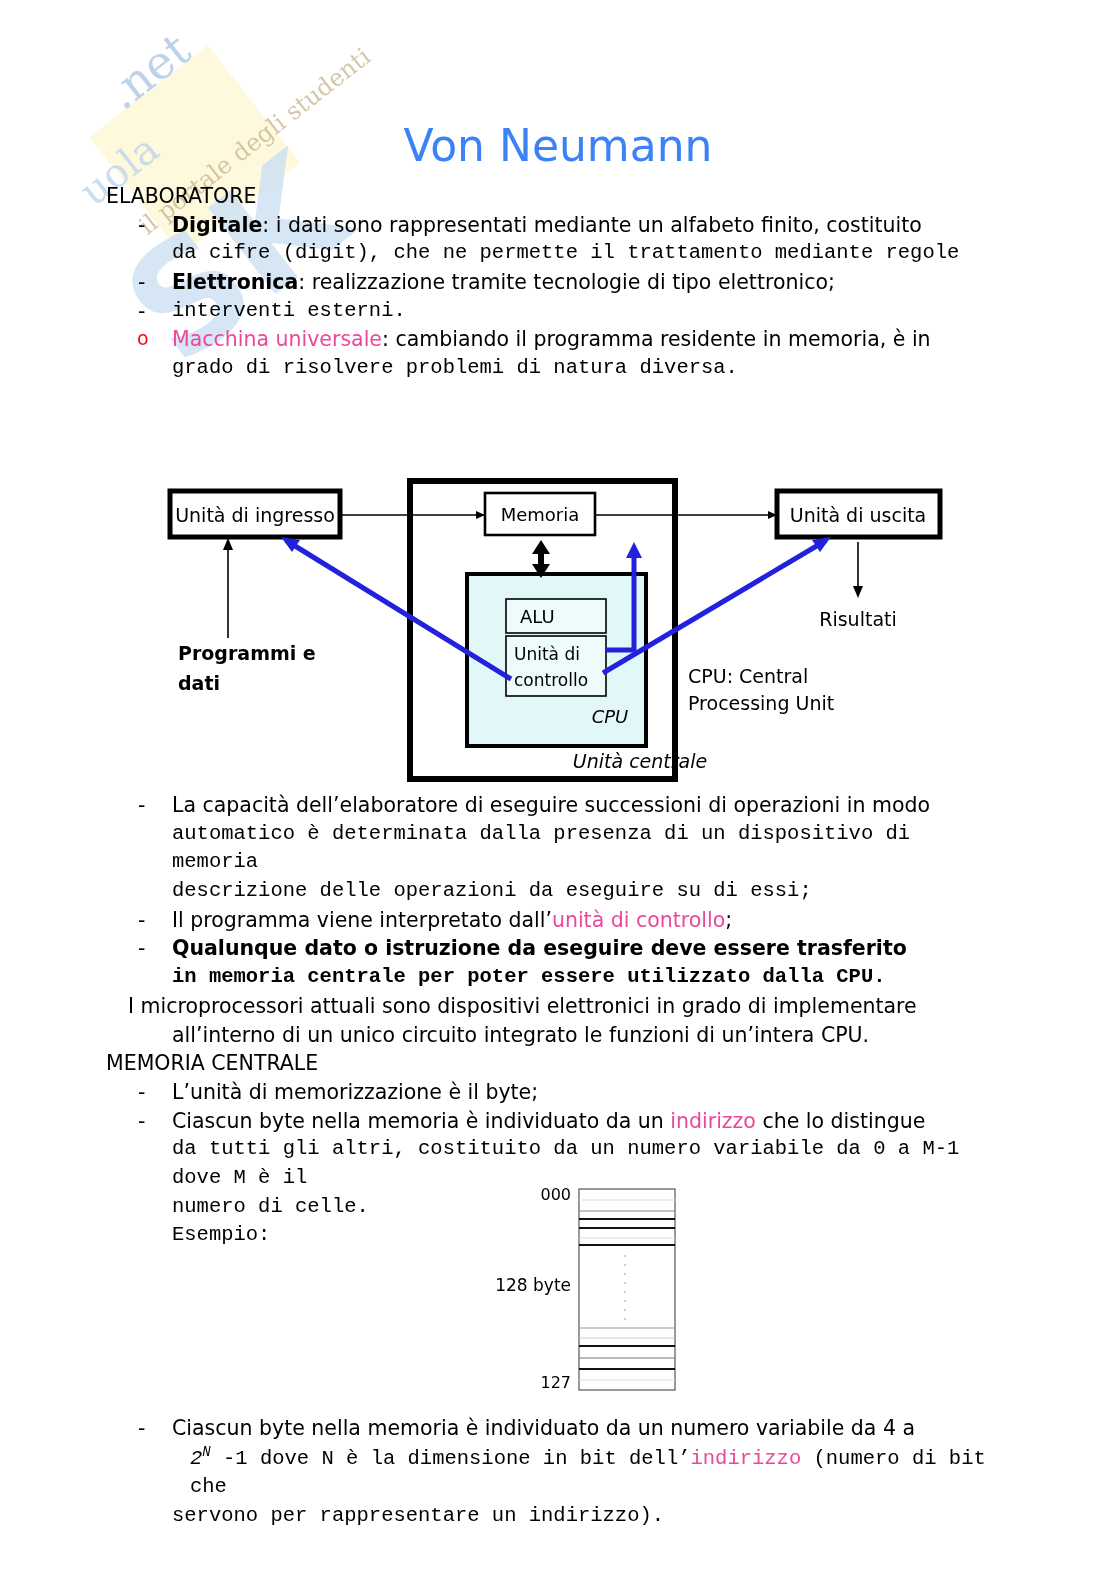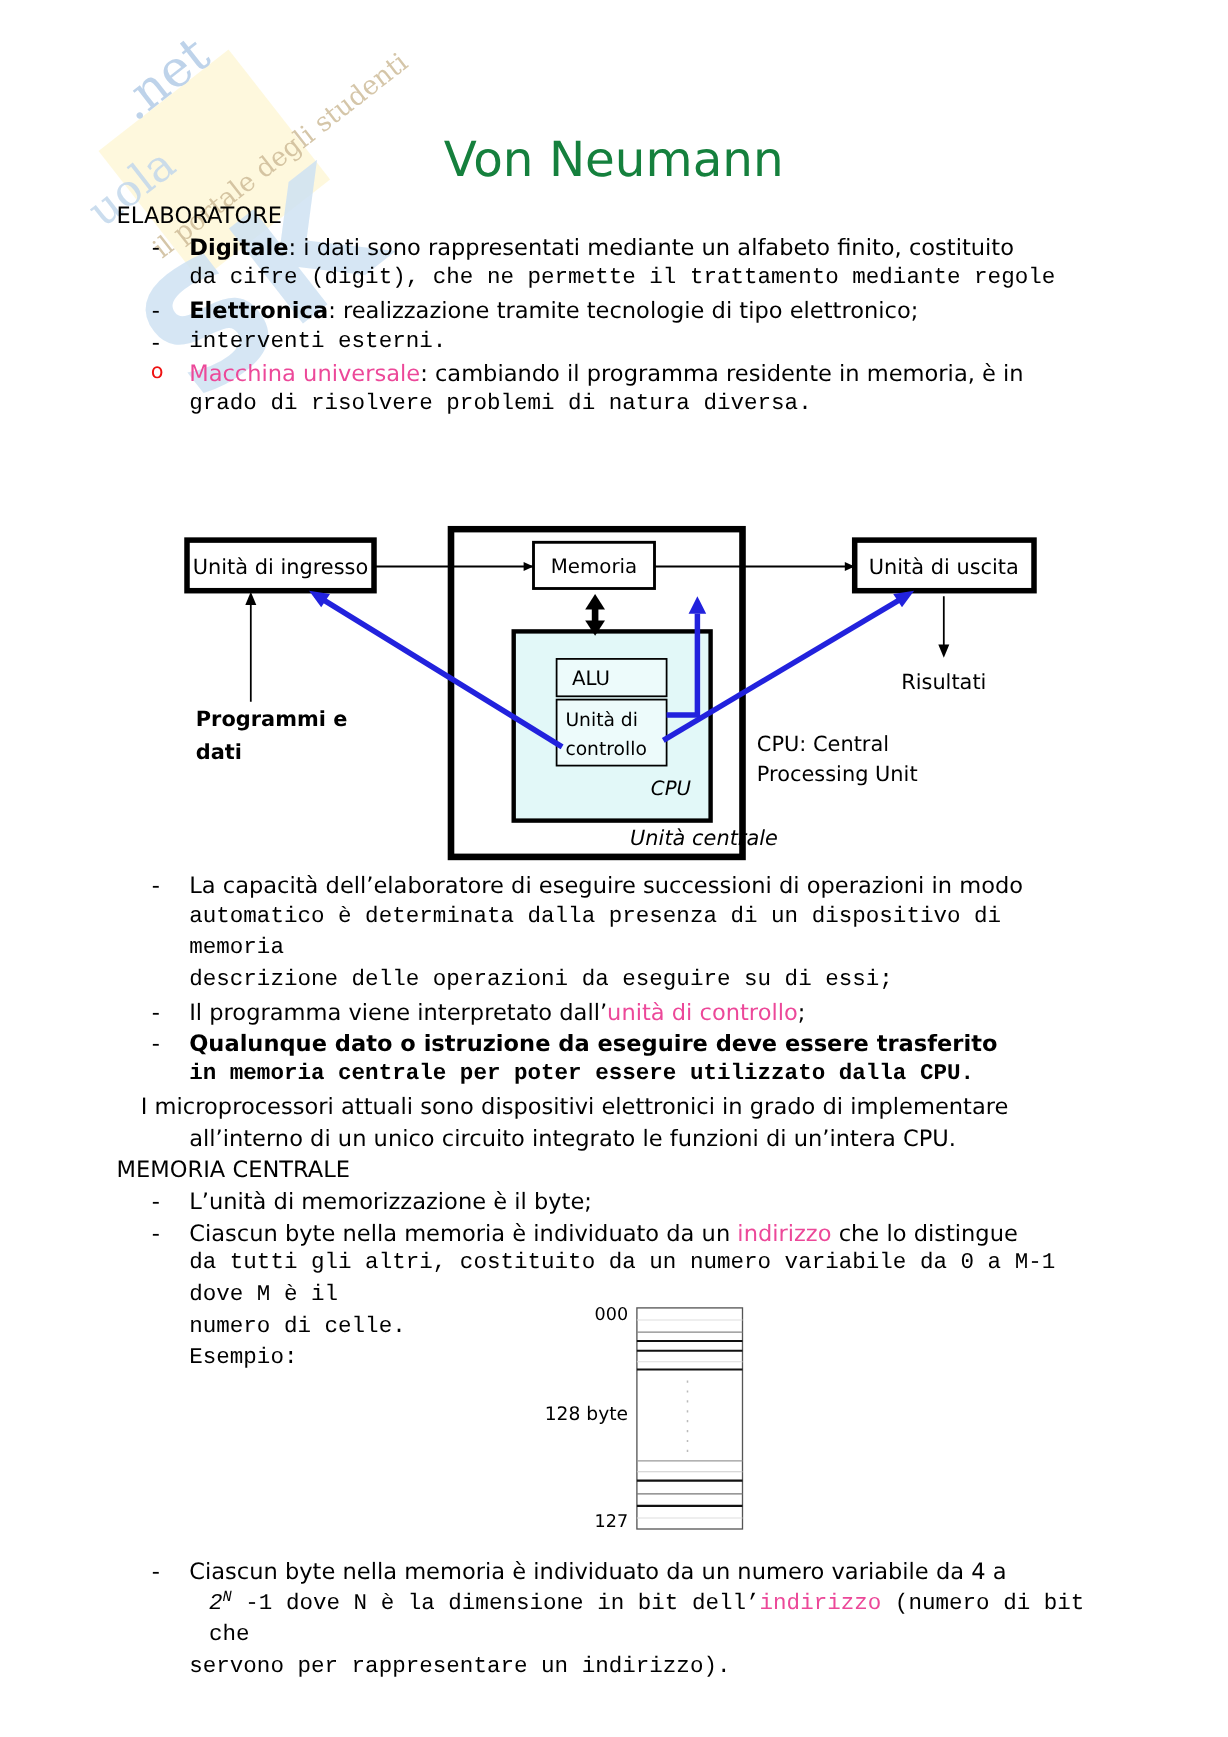--- a/index.html
+++ b/index.html
@@ -32,21 +32,21 @@
 
   
   #content {
     position: relative;
     z-index: 2;
     padding: 0;
   }
   .title {
     text-align: center;
     font-size: 44px;
-    color: #15803d;
+    color: #3b82f6;
     font-weight: normal;
     letter-spacing: 0px;
     margin: 0;
     padding: 124px 0 0 0;
     line-height: 1.0;
   }
   .textblock {
     position: absolute;
     left: 106px;
     width: 900px;

